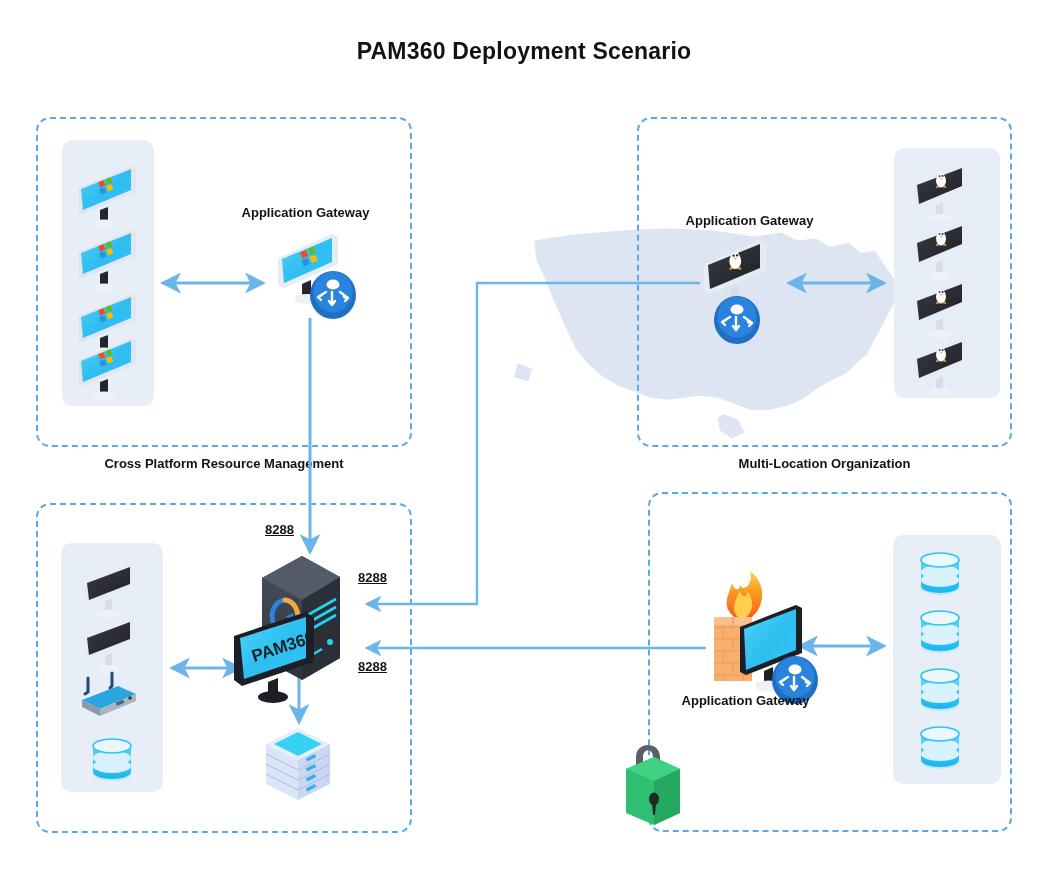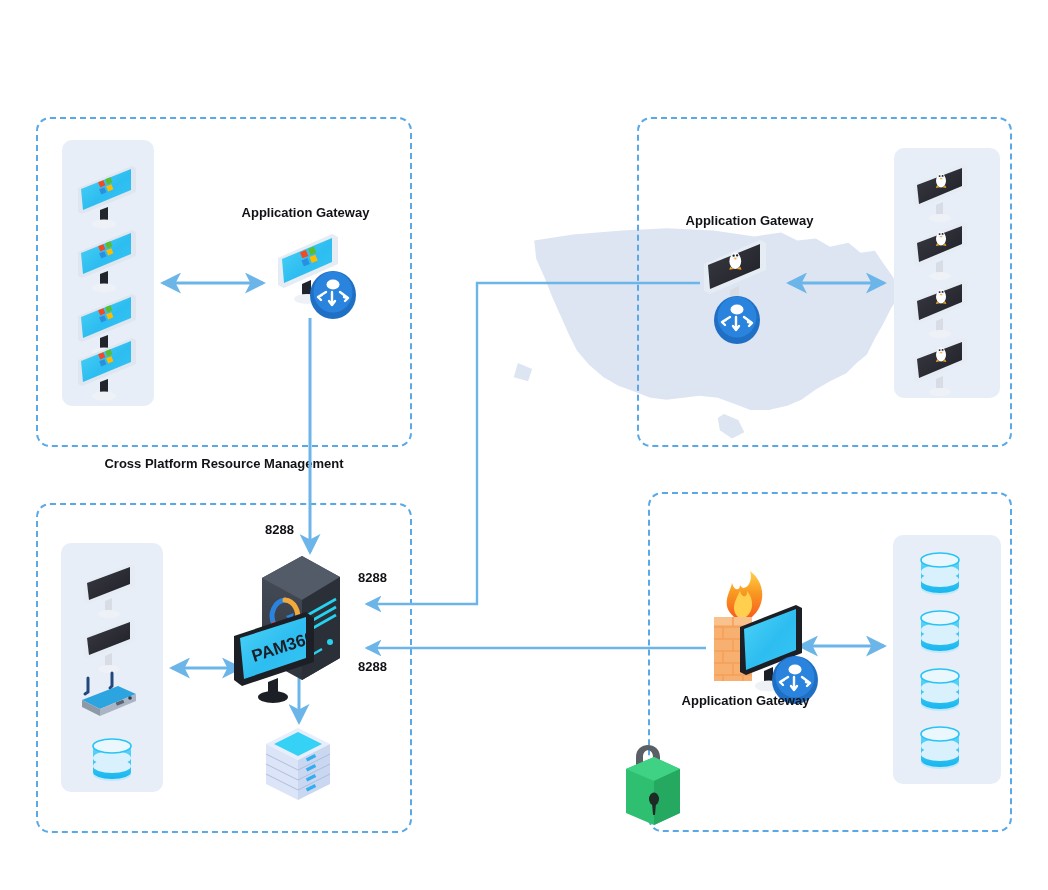--- a/index.html
+++ b/index.html
@@ -16,21 +16,21 @@
   .quad-label{
     position:absolute;text-align:center;font-size:13px;font-weight:bold;color:#111217;
     white-space:nowrap;
   }
 
   .panel{position:absolute;background:#e8eef8;border-radius:10px;}
 
   svg.layer{position:absolute;left:0;top:0;width:1048px;height:890px;pointer-events:none;}
 
   .port{
-    position:absolute;font-size:13px;font-weight:bold;color:#111217;white-space:nowrap;
+    position:absolute;font-size:13px;font-weight:bold;color:#111217;white-space:nowrap;text-decoration:underline;
   }
   .gw-label{
     position:absolute;font-size:13px;font-weight:bold;color:#111217;white-space:nowrap;text-align:center;
   }
 </style>
 </head>
 <body>
 
 <div id="stage">
 
@@ -41,27 +41,29 @@
         L 286,28 L 300,36 L 318,32 L 330,42 L 344,40 L 352,52 L 362,66
         L 368,84 L 360,96 L 352,112 L 344,126 L 336,142 L 326,150 L 316,160
         L 300,168 L 286,176 L 272,186 L 258,192 L 240,196 L 222,196 L 206,190
         L 190,184 L 172,182 L 156,184 L 140,186 L 124,184 L 108,178 L 92,172
         L 78,164 L 64,152 L 52,138 L 44,122 L 36,104 L 28,86 L 20,66 L 12,48 Z"></path>
       <path fill="#dde5f3" d="M 196,200 L 210,206 L 216,218 L 204,224 L 192,216 L 190,204 Z"></path>
       <path fill="#dde5f3" d="M -6,150 L 8,156 L 4,168 L -10,164 Z"></path>
     </g>
   </svg>
 
+  <div class="title">PAM360 Deployment Scenario</div>
 
   <div class="quad" style="left:36px;top:117px;width:376px;height:330px;"></div>
   <div class="quad" style="left:637px;top:117px;width:375px;height:330px;"></div>
   <div class="quad" style="left:36px;top:503px;width:376px;height:330px;"></div>
   <div class="quad" style="left:648px;top:492px;width:364px;height:340px;"></div>
 
   <div class="quad-label" style="left:36px;top:456px;width:376px;">Cross Platform Resource Management</div>
+  <div class="quad-label" style="left:637px;top:456px;width:375px;">Multi-Location Organization</div>
 
   <div class="panel" style="left:62px;top:140px;width:92px;height:266px;"></div>
   <div class="panel" style="left:894px;top:148px;width:106px;height:250px;"></div>
   <div class="panel" style="left:61px;top:543px;width:102px;height:249px;"></div>
   <div class="panel" style="left:893px;top:535px;width:108px;height:249px;"></div>
 
   <svg class="layer" viewBox="0 0 1048 890">
     <defs>
       <linearGradient id="cyanScreen" x1="0" y1="0" x2="1" y2="1">
         <stop offset="0%" stop-color="#4fd4f7"></stop>

